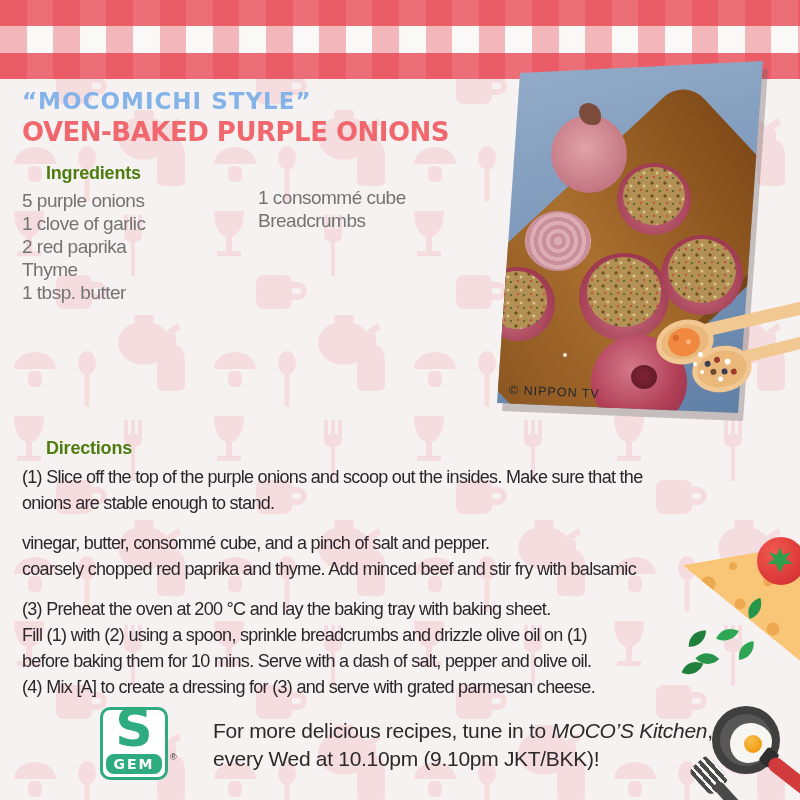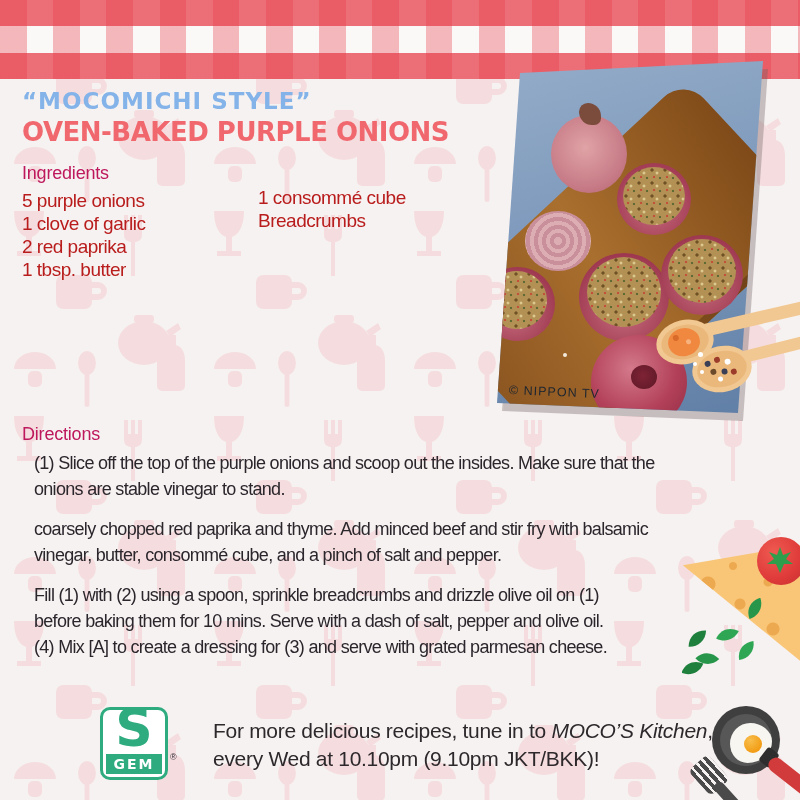--- a/index.html
+++ b/index.html
@@ -24,32 +24,32 @@
     position:absolute;left:22px;top:88px;z-index:4;
     font-family:"DejaVu Sans",sans-serif;font-weight:bold;
     font-size:23px;letter-spacing:1px;color:#83B3E8;white-space:nowrap;
   }
   .title2{
     position:absolute;left:22px;top:117px;z-index:4;
     font-family:"DejaVu Sans",sans-serif;font-weight:bold;
     font-size:26px;letter-spacing:-0.5px;color:#F0686E;white-space:nowrap;
   }
   .sec-head{
-    font-family:"Liberation Sans",sans-serif;font-weight:normal;
-    font-size:18px;letter-spacing:-0.2px;color:#be185d;white-space:nowrap;
+    font-family:"Liberation Sans",sans-serif;font-weight:bold;
+    font-size:18px;letter-spacing:-0.2px;color:#4d7c0f;white-space:nowrap;margin-left:24px;
   }
   .ing-block{position:absolute;left:22px;top:163px;z-index:4;}
   .ing-list{margin-top:5px;}
   .ing-item{
-    font-size:19px;letter-spacing:-0.5px;color:#b91c1c;
+    font-size:19px;letter-spacing:-0.5px;color:#737373;
     line-height:23px;white-space:nowrap;
   }
   .ing-col2{position:absolute;left:258px;top:186px;z-index:4;}
-  .dir-block{position:absolute;left:22px;top:422px;z-index:4;width:760px;}
-  .dir-step{margin:0 0 14px 12px;}
+  .dir-block{position:absolute;left:22px;top:436px;z-index:4;width:760px;}
+  .dir-step{margin:0 0 14px 0;}
   .dir-line{
     font-size:18px;letter-spacing:-0.7px;color:#2B262C;
     line-height:26px;white-space:nowrap;
   }
   .dir-block .sec-head{margin-bottom:4px;line-height:24px;}
   
   .photo-shadow{
     position:absolute;left:493px;top:53px;width:282px;height:368px;z-index:2;
     clip-path:polygon(27px 20px,270px 8px,245px 360px,4px 350px);
     background:rgba(110,95,95,0.35);
@@ -134,21 +134,21 @@
   .gem{
     position:absolute;left:100px;top:707px;width:68px;height:73px;z-index:4;
     background:#FFFFFF;border:3px solid #2EAB7F;border-radius:10px;box-sizing:border-box;
     overflow:hidden;
   }
   .gem-s{
     position:absolute;left:0;top:-12px;width:62px;text-align:center;
     font-family:"DejaVu Sans",sans-serif;font-weight:bold;font-size:52px;color:#2EAB7F;
   }
   .gem-bar{
-    position:absolute;left:3px;right:3px;bottom:3px;height:20px;border-radius:0;
+    position:absolute;left:3px;right:3px;bottom:3px;height:20px;border-radius:8px;
     background:#2EAB7F;color:#fff;text-align:center;
     font-family:"DejaVu Sans",sans-serif;font-weight:bold;font-size:14px;line-height:20px;letter-spacing:2px;
   }
   .gem-reg{position:absolute;left:170px;top:752px;font-size:9px;color:#37323A;z-index:4;}
   .footer-text{
     position:absolute;left:213px;top:717px;z-index:4;
     font-size:21px;letter-spacing:-0.3px;color:#2D282B;line-height:28px;white-space:nowrap;
   }
   .footer-text em{font-style:italic;}
 </style>
@@ -194,20 +194,21 @@
 
 <div class="title1">“MOCOMICHI STYLE”</div>
 <div class="title2">OVEN-BAKED PURPLE ONIONS</div>
 
 <div class="ing-block">
   <div class="sec-head">Ingredients</div>
   <div class="ing-list">
     <div class="ing-item">5 purple onions</div>
     <div class="ing-item">1 clove of garlic</div>
     <div class="ing-item">2 red paprika</div>
+    <div class="ing-item">Thyme</div>
     <div class="ing-item">1 tbsp. butter</div>
   </div>
 </div>
 <div class="ing-col2">
   <div class="ing-item">1 consommé cube</div>
   <div class="ing-item">Breadcrumbs</div>
 </div>
 
 <div class="photo-shadow"></div>
 <div class="photo">
@@ -252,27 +253,28 @@
   <div class="dot" style="left:24px;top:30px;width:5px;height:5px;background:#FFFFFF;"></div>
 </div>
 <div class="dot" style="left:698px;top:352px;width:5px;height:5px;background:#fff;z-index:5;"></div>
 <div class="dot" style="left:693px;top:362px;width:4px;height:4px;background:#fff;z-index:5;"></div>
 <div class="dot" style="left:700px;top:370px;width:4px;height:4px;background:#fff;z-index:5;"></div>
 
 <div class="dir-block">
   <div class="sec-head">Directions</div>
   <div class="dir-step">
     <div class="dir-line">(1) Slice off the top of the purple onions and scoop out the insides. Make sure that the</div>
-    <div class="dir-line">onions are stable vinegar to stand.</div>
+    <div class="dir-line">onions are stable enough to stand.</div>
   </div>
   <div class="dir-step">
+    <div class="dir-line">vinegar, butter, consommé cube, and a pinch of salt and pepper.</div>
     <div class="dir-line">coarsely chopped red paprika and thyme. Add minced beef and stir fry with balsamic</div>
-    <div class="dir-line">vinegar, butter, consommé cube, and a pinch of salt and pepper.</div>
   </div>
   <div class="dir-step">
+    <div class="dir-line">(3) Preheat the oven at 200 °C and lay the baking tray with baking sheet.</div>
     <div class="dir-line">Fill (1) with (2) using a spoon, sprinkle breadcrumbs and drizzle olive oil on (1)</div>
     <div class="dir-line">before baking them for 10 mins. Serve with a dash of salt, pepper and olive oil.</div>
     <div class="dir-line">(4) Mix [A] to create a dressing for (3) and serve with grated parmesan cheese.</div>
   </div>
 </div>
 
 <div class="cheese"></div>
 <div class="tomato"></div>
 <svg class="abs" style="left:764px;top:546px;width:32px;height:28px;z-index:1;" viewBox="0 0 30 28" xmlns="http://www.w3.org/2000/svg">
   <path fill="#2F9E4C" d="M15 1 L18 9 L26 6 L21 13 L28 18 L19 18 L15 27 L11 18 L2 18 L9 13 L4 6 L12 9 Z"></path>

